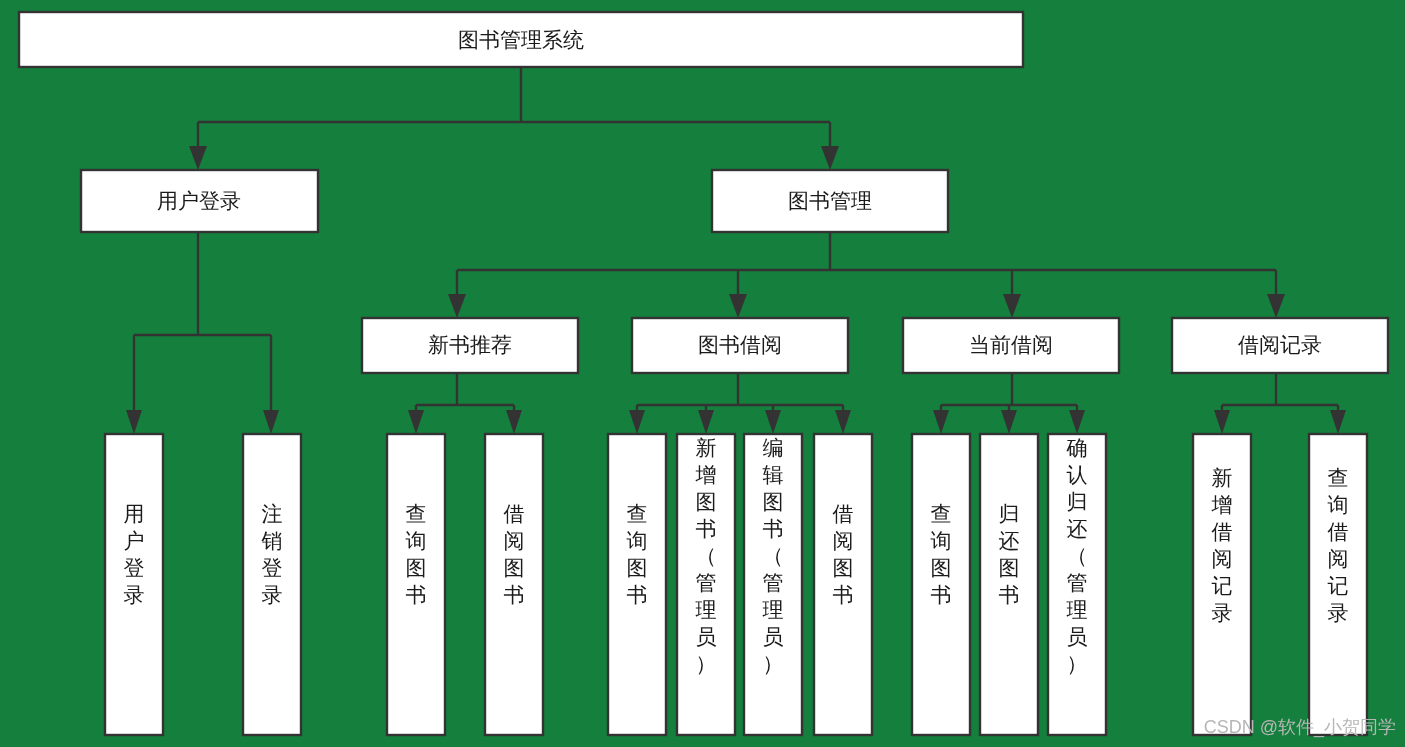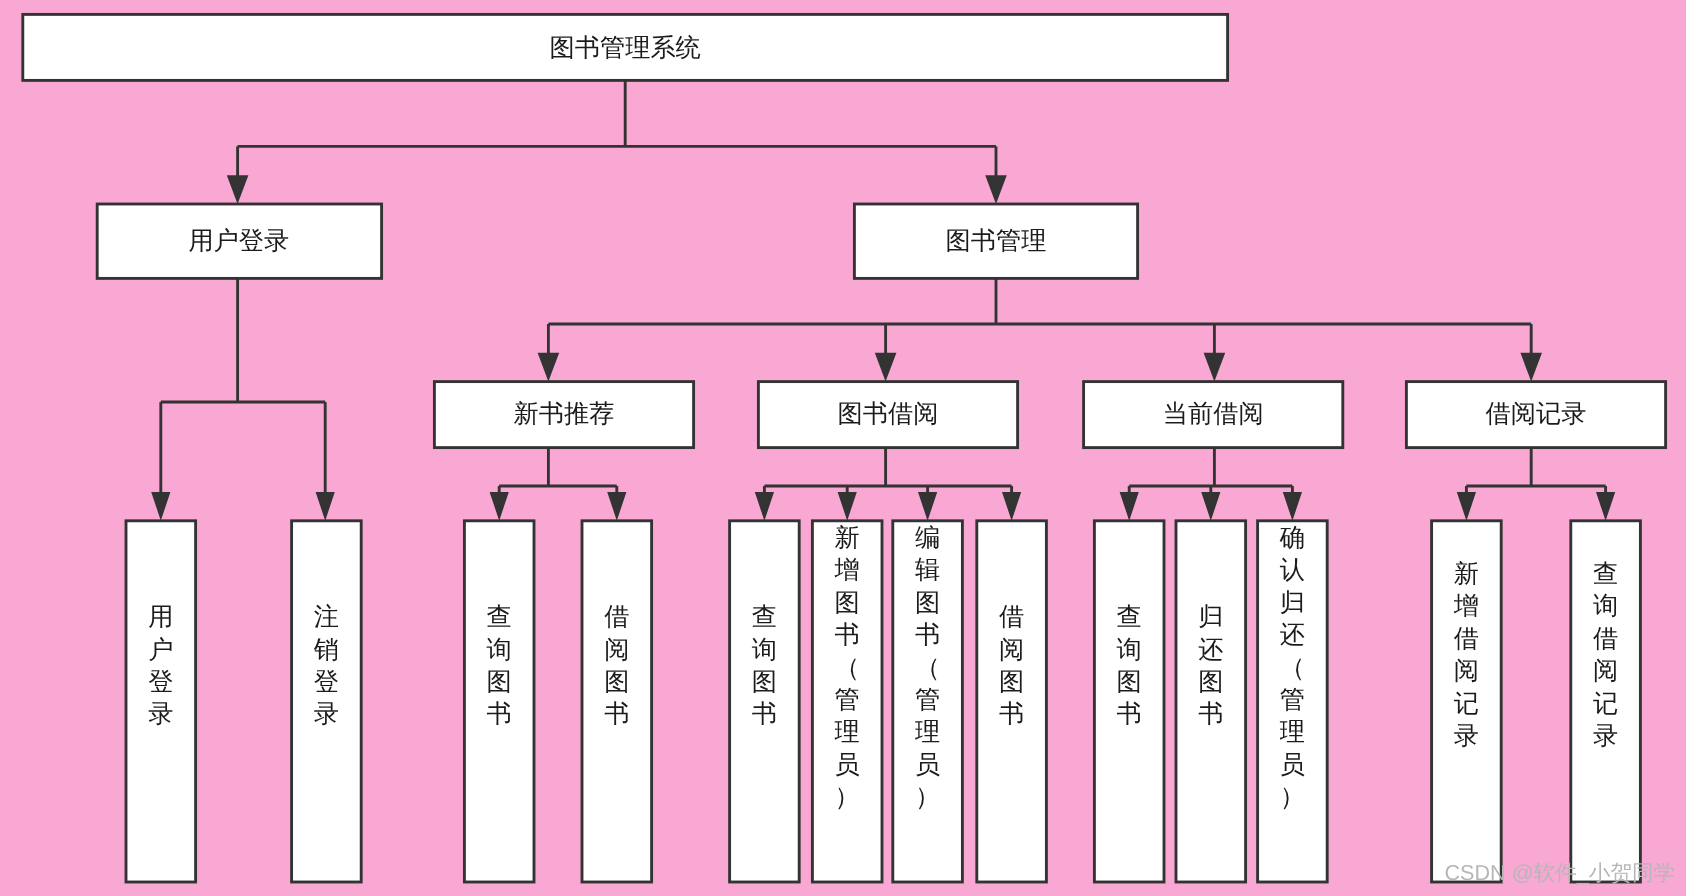--- a/index.html
+++ b/index.html
@@ -8,21 +8,21 @@
     padding: 0;
     background: #ffffff;
   }
   body {
     font-family: "Liberation Sans", "DejaVu Sans", sans-serif;
   }
   #diagram-root {
     position: relative;
     width: 1405px;
     height: 747px;
-    background: #f9a8d4;
+    background: #15803d;
     overflow: hidden;
   }
   svg.diagram-canvas {
     position: absolute;
     top: 0;
     left: 0;
     width: 1405px;
     height: 747px;
     display: block;
   }

